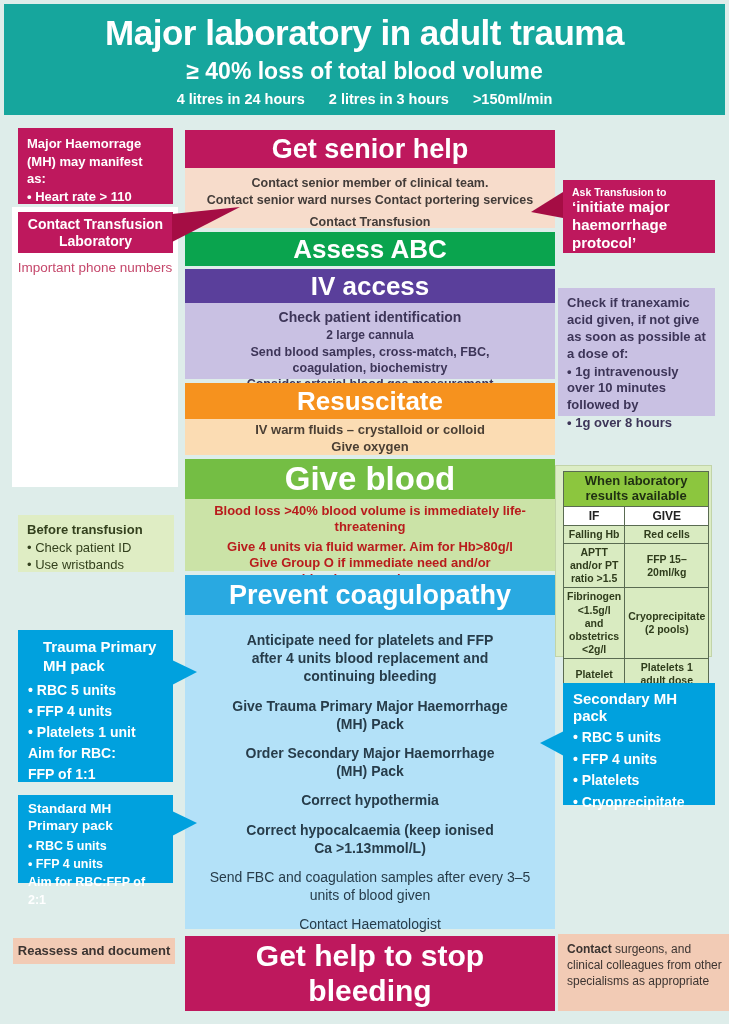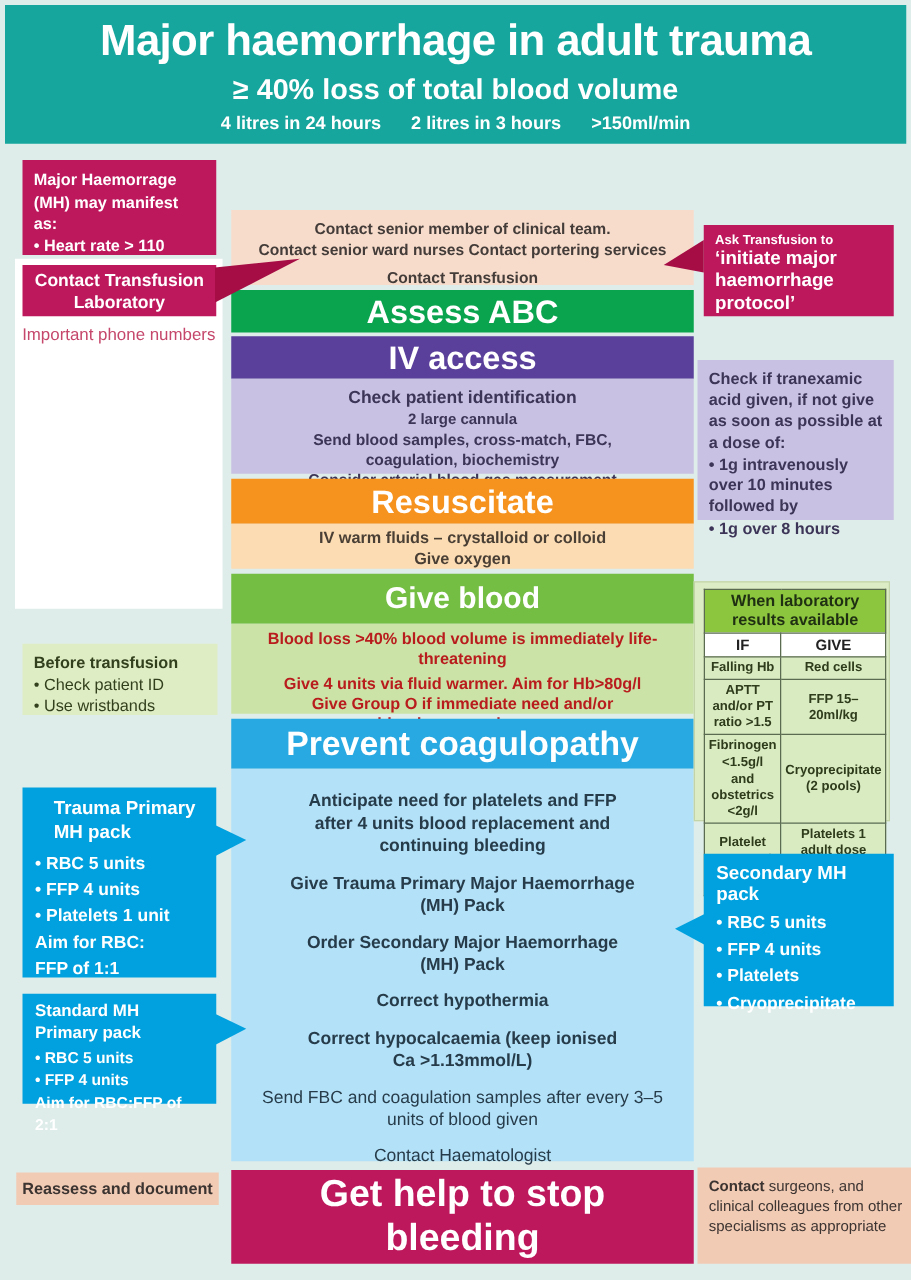--- a/index.html
+++ b/index.html
@@ -26,21 +26,21 @@
   .hd-iv  { top:269px; height:34px; background:#5A3F9B; font-size:26px; }
   .body-iv { top:303px; height:76px; background:#C9C1E3; color:#3d3558; text-align:center; font-size:12.5px; padding-top:5px; line-height:1.3; }
   .body-iv .t1 { font-weight:700; font-size:14px; }
   .body-iv .t2 { font-weight:700; font-size:12px; margin-top:2px; }
   .body-iv .ln { font-weight:600; margin:0 auto; }
   .body-iv .w1 { max-width:252px; }
 
   .hd-resus { top:383px; height:36px; background:#F6921E; font-size:26px; }
   .body-resus { top:419px; height:36px; background:#FBDCB3; color:#4a3f34; text-align:center; font-size:13px; font-weight:600; padding-top:3px; line-height:1.3; }
 
-  .hd-blood { top:459px; height:40px; background:#74BE44; font-size:24px; }
+  .hd-blood { top:459px; height:40px; background:#74BE44; font-size:33px; }
   .body-blood { top:499px; height:72px; background:#CBE3A7; color:#b91c1c; text-align:center; font-size:13px; padding-top:4px; line-height:1.25; }
   .body-blood .b { font-weight:700; max-width:318px; margin:0 auto 3px; }
   .body-blood .ln { font-weight:600; margin:0 auto; }
   .body-blood .w2 { max-width:252px; }
 
   .hd-prevent { top:575px; height:40px; background:#29A9E1; font-size:27px; }
   .body-prevent { top:615px; height:314px; background:#B3E1F8; color:#273c4a; text-align:center; font-size:14px; padding-top:16px; line-height:1.3; }
   .body-prevent p { font-weight:600; margin:0 auto 11px; }
   .body-prevent .p1 { max-width:258px; }
   .body-prevent .p2 { max-width:285px; }
@@ -89,21 +89,21 @@
 
   .bullet::before { content:"\2022\00a0"; }
   .pointers { left:0; top:0; width:729px; height:1024px; pointer-events:none; }
 </style>
 </head>
 <body>
 
 <div class="page">
 
   <div class="abs banner">
-    <div class="banner-title">Major haemorrhage in adult trauma</div>
+    <div class="banner-title">Major laboratory in adult trauma</div>
     <div class="banner-sub">≥ 40% loss of total blood volume</div>
     <div class="banner-criteria">
       <span>4 litres in 24 hours</span>
       <span>2 litres in 3 hours</span>
       <span>&gt;150ml/min</span>
     </div>
   </div>
 
   <div class="abs crimson box-manifest">
     <div>Major Haemorrage (MH) may manifest as:</div>
@@ -132,20 +132,21 @@
 
   <div class="abs bluebox box-standard">
     <div class="t">Standard MH Primary pack</div>
     <div class="li bullet">RBC 5 units</div>
     <div class="li bullet">FFP 4 units</div>
     <div class="n">Aim for RBC:FFP of 2:1</div>
   </div>
 
   <div class="abs box-reassess">Reassess and document</div>
 
+  <div class="abs center-col crimson sec-head hd-senior">Get senior help</div>
   <div class="abs center-col body-senior">
     <div>Contact senior member of clinical team.</div>
     <div>Contact senior ward nurses Contact portering services</div>
     <div class="b">Contact Transfusion</div>
   </div>
 
   <div class="abs center-col sec-head hd-abc">Assess ABC</div>
 
   <div class="abs center-col sec-head hd-iv">IV access</div>
   <div class="abs center-col body-iv">

